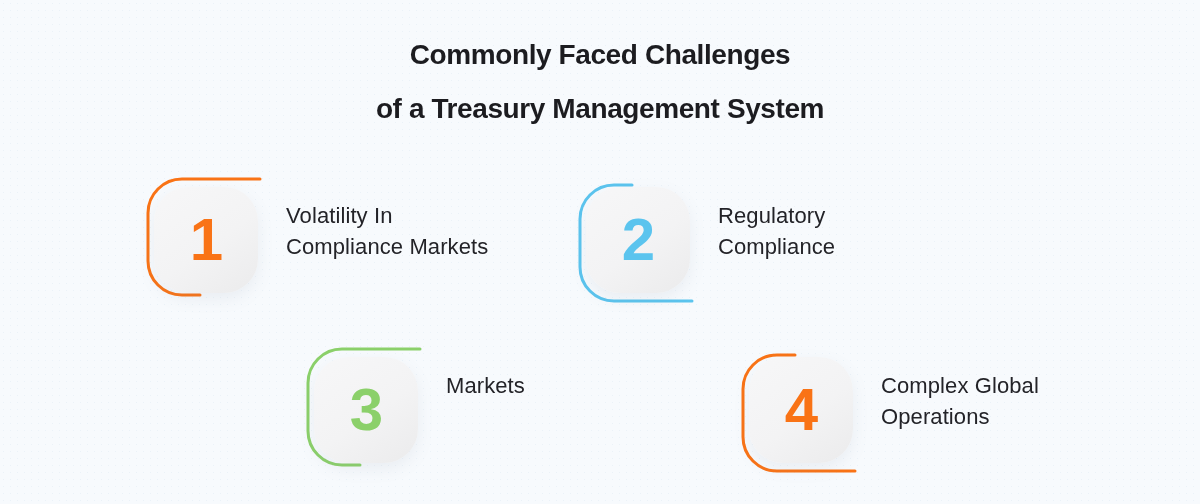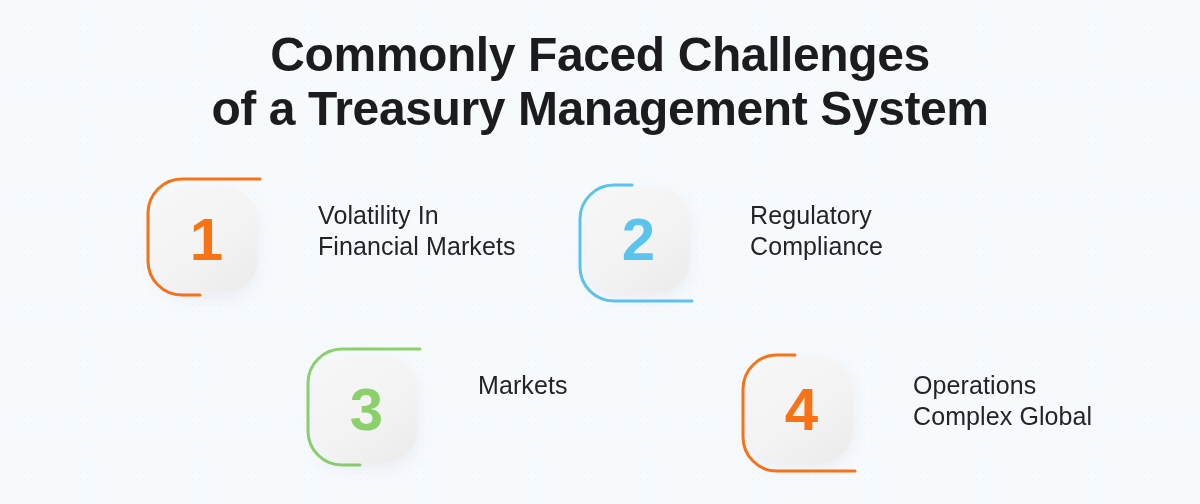--- a/index.html
+++ b/index.html
@@ -38,21 +38,21 @@
   .title-block {
     position: absolute;
     left: 0;
     top: 28px;
     width: 1200px;
     text-align: center;
   }
   .title-line {
     display: block;
     color: #1c1c20;
-    font-size: 48px;
+    font-size: 28px;
     font-weight: bold;
     letter-spacing: -0.4px;
     line-height: 54px;
     white-space: nowrap;
   }
 
   
   .card {
     position: absolute;
     width: 420px;
@@ -99,25 +99,24 @@
     user-select: none;
   }
 
   
   .card-label {
     position: absolute;
     left: 146px;
     top: 30px;
     width: 272px;
     color: #232328;
-    font-size: 25px;
+    font-size: 22px;
     line-height: 31px;
     font-weight: normal;
     letter-spacing: 0.1px;
-    margin-left: 32px;
   }
   .card-label .lab-line { display: block; white-space: nowrap; }
 </style>
 </head>
 <body>
 
 <div class="page-texture"></div>
 
 <div class="page">
 
@@ -136,21 +135,21 @@
         </linearGradient>
       </defs>
       <path d="M 60 125 L 42 125 A 34 34 0 0 1 8 91 L 8 43 A 34 34 0 0 1 42 9 L 120 9" fill="none" stroke="#F97316" stroke-width="3" stroke-linecap="round"></path>
       <path d="M 118 9 L 300 9" fill="none" stroke="url(#fade1)" stroke-width="3" stroke-linecap="round"></path>
     </svg>
     <div class="num-tile">
       <span class="num" style="color:#F97316">1</span>
     </div>
     <div class="card-label">
       <span class="lab-line">Volatility In</span>
-      <span class="lab-line">Financial Markets</span>
+      <span class="lab-line">Compliance Markets</span>
     </div>
   </div>
 
   <div class="card card-2 flip">
     <svg class="card-accent" viewBox="0 0 420 140">
       <defs>
         <linearGradient id="fade2" x1="0" y1="0" x2="1" y2="0">
           <stop offset="0" stop-color="#5BC4EE" stop-opacity="1"></stop>
           <stop offset="0.45" stop-color="#5BC4EE" stop-opacity="0.55"></stop>
           <stop offset="1" stop-color="#5BC4EE" stop-opacity="0"></stop>
@@ -197,18 +196,18 @@
           <stop offset="1" stop-color="#F97316" stop-opacity="0"></stop>
         </linearGradient>
       </defs>
       <path d="M 60 125 L 42 125 A 34 34 0 0 1 8 91 L 8 43 A 34 34 0 0 1 42 9 L 120 9" fill="none" stroke="#F97316" stroke-width="3" stroke-linecap="round"></path>
       <path d="M 118 9 L 300 9" fill="none" stroke="url(#fade4)" stroke-width="3" stroke-linecap="round"></path>
     </svg>
     <div class="num-tile">
       <span class="num" style="color:#F97316">4</span>
     </div>
     <div class="card-label">
+      <span class="lab-line">Complex Global</span>
       <span class="lab-line">Operations</span>
-      <span class="lab-line">Complex Global</span>
     </div>
   </div>
 
 </div>
 
 </body></html>

